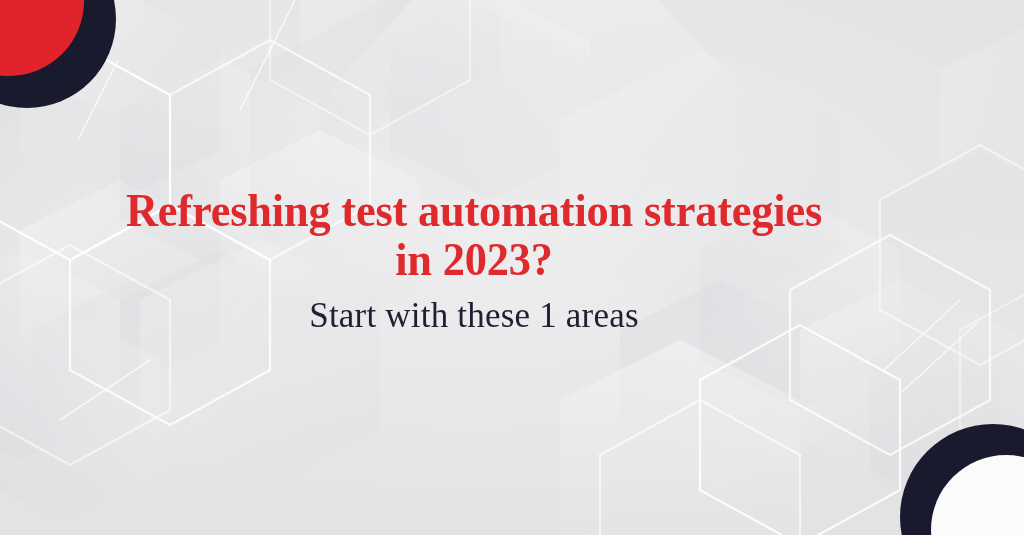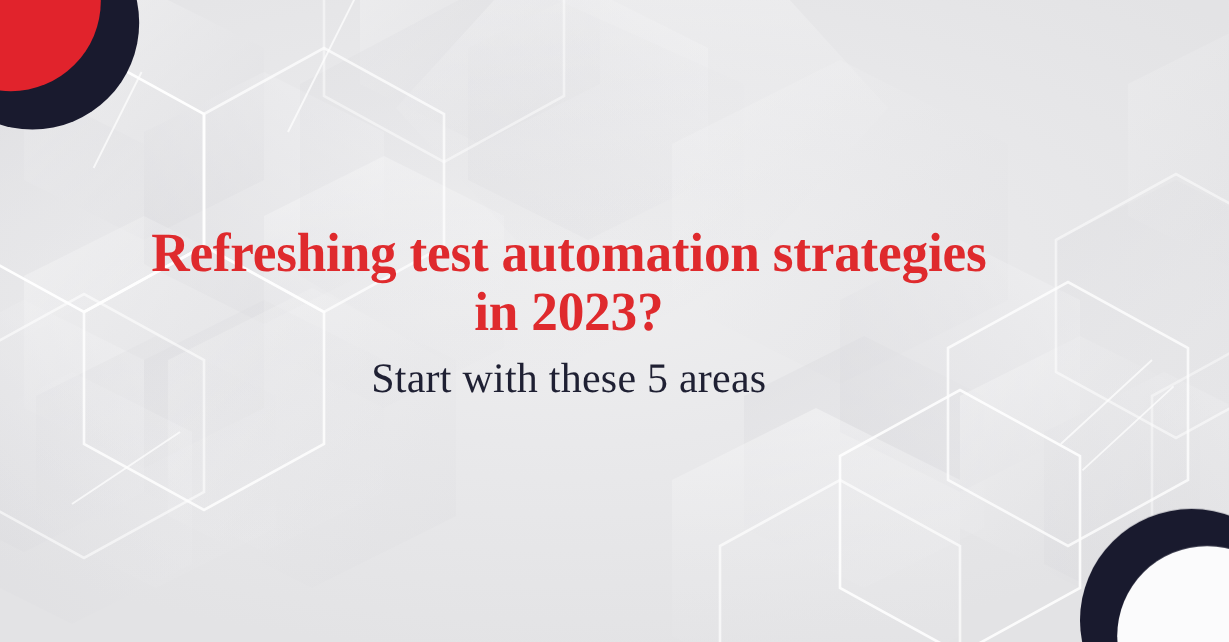--- a/index.html
+++ b/index.html
@@ -160,16 +160,16 @@
   <div class="corner" id="tl-ring"></div>
   <div class="corner" id="tl-dot" style="background: rgb(225, 35, 44);"></div>
   <div class="corner" id="br-ring"></div>
   <div class="corner" id="br-dot" style="background: rgb(251, 251, 252);"></div>
 
   <div id="text-block">
     <h1 id="headline" style="color: rgb(223, 42, 45);">
       <span class="line1">Refreshing test automation strategies</span>
       <span class="line2">in 2023?</span>
     </h1>
-    <div id="subhead" style="color: rgb(31, 32, 51);">Start with these 5 areas</div>
+    <div id="subhead" style="color: rgb(31, 32, 51);">Start with these 1 areas</div>
   </div>
 
 </div>
 
 </body></html>

